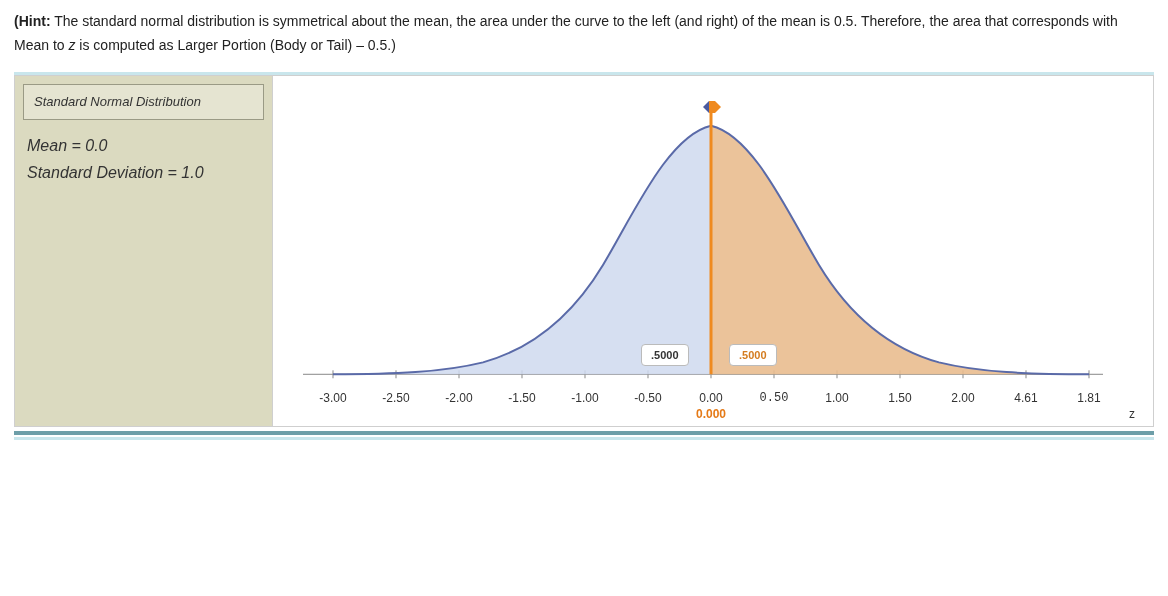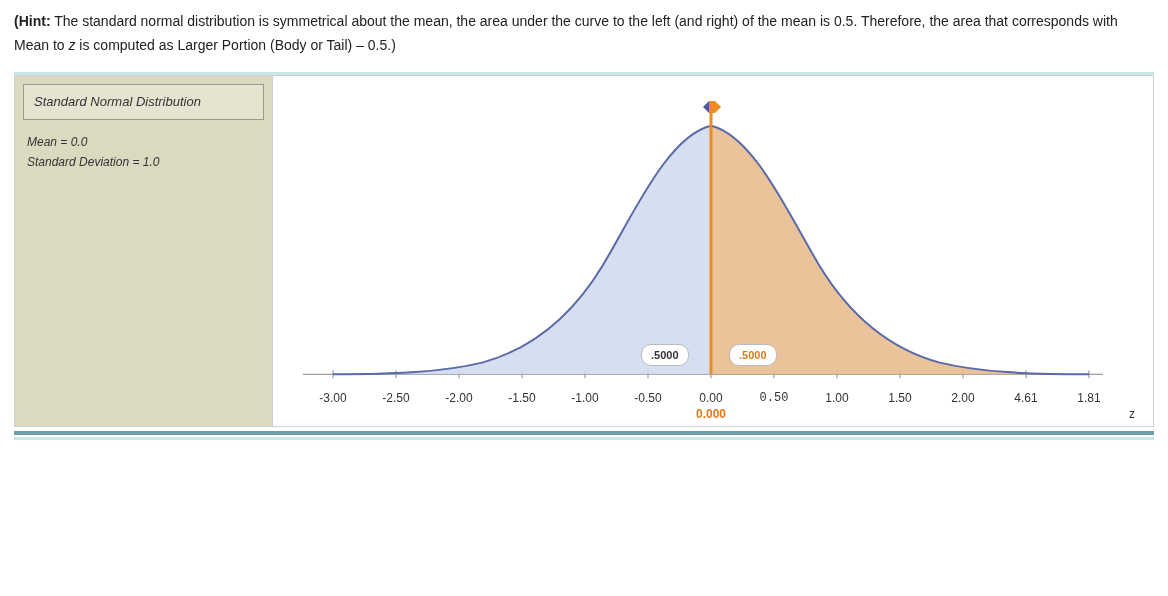--- a/index.html
+++ b/index.html
@@ -41,42 +41,42 @@
     background: #e5e4d1;
     border: 1px solid #9a9a85;
     padding: 6px 10px;
     margin: 8px;
     font-style: italic;
     font-size: 13px;
     color: #333;
   }
   .side-stats {
     font-style: italic;
-    font-size: 12px;
+    font-size: 16px;
     color: #333;
     padding: 4px 12px 0 12px;
     line-height: 1.7;
   }
 
   .plot-area {
     flex: 1;
     position: relative;
   }
   svg.curve-svg {
     position: absolute;
     inset: 0;
     width: 100%;
     height: 100%;
   }
 
   .area-label {
     position: absolute;
     background: #fff;
     border: 1px solid #bbb;
-    border-radius: 10px;
+    border-radius: 4px;
     font-size: 11px;
     font-weight: bold;
     padding: 1px 9px;
     color: #333;
   }
   .area-label.left  { color: #333; }
   .area-label.right { color: #d47c1f; }
 
   .tick-label {
     position: absolute;

